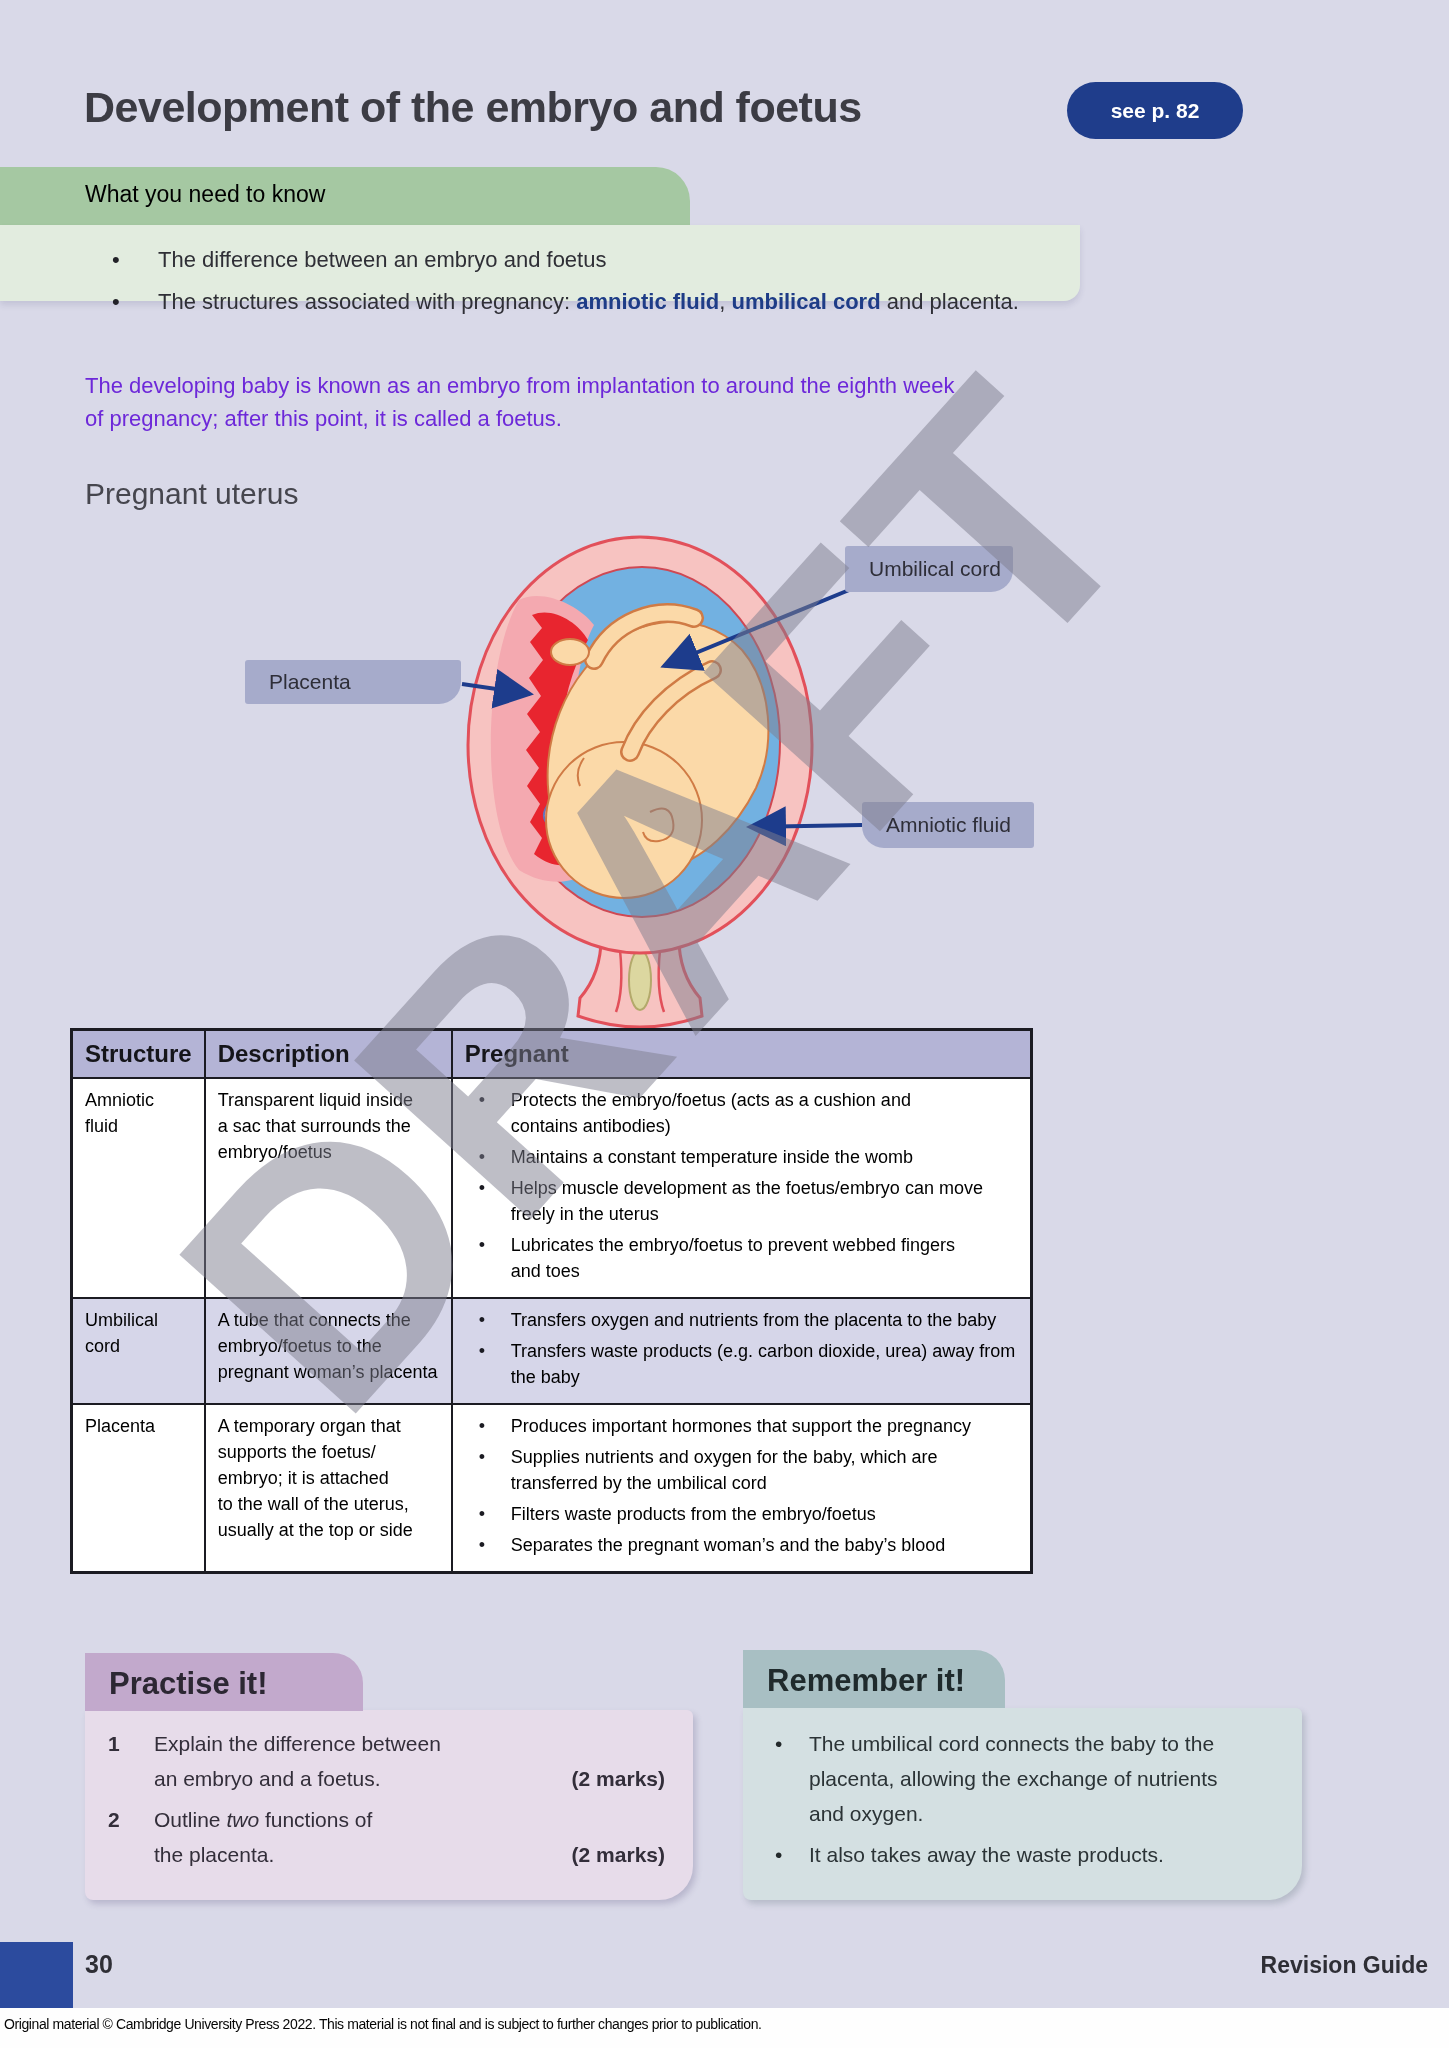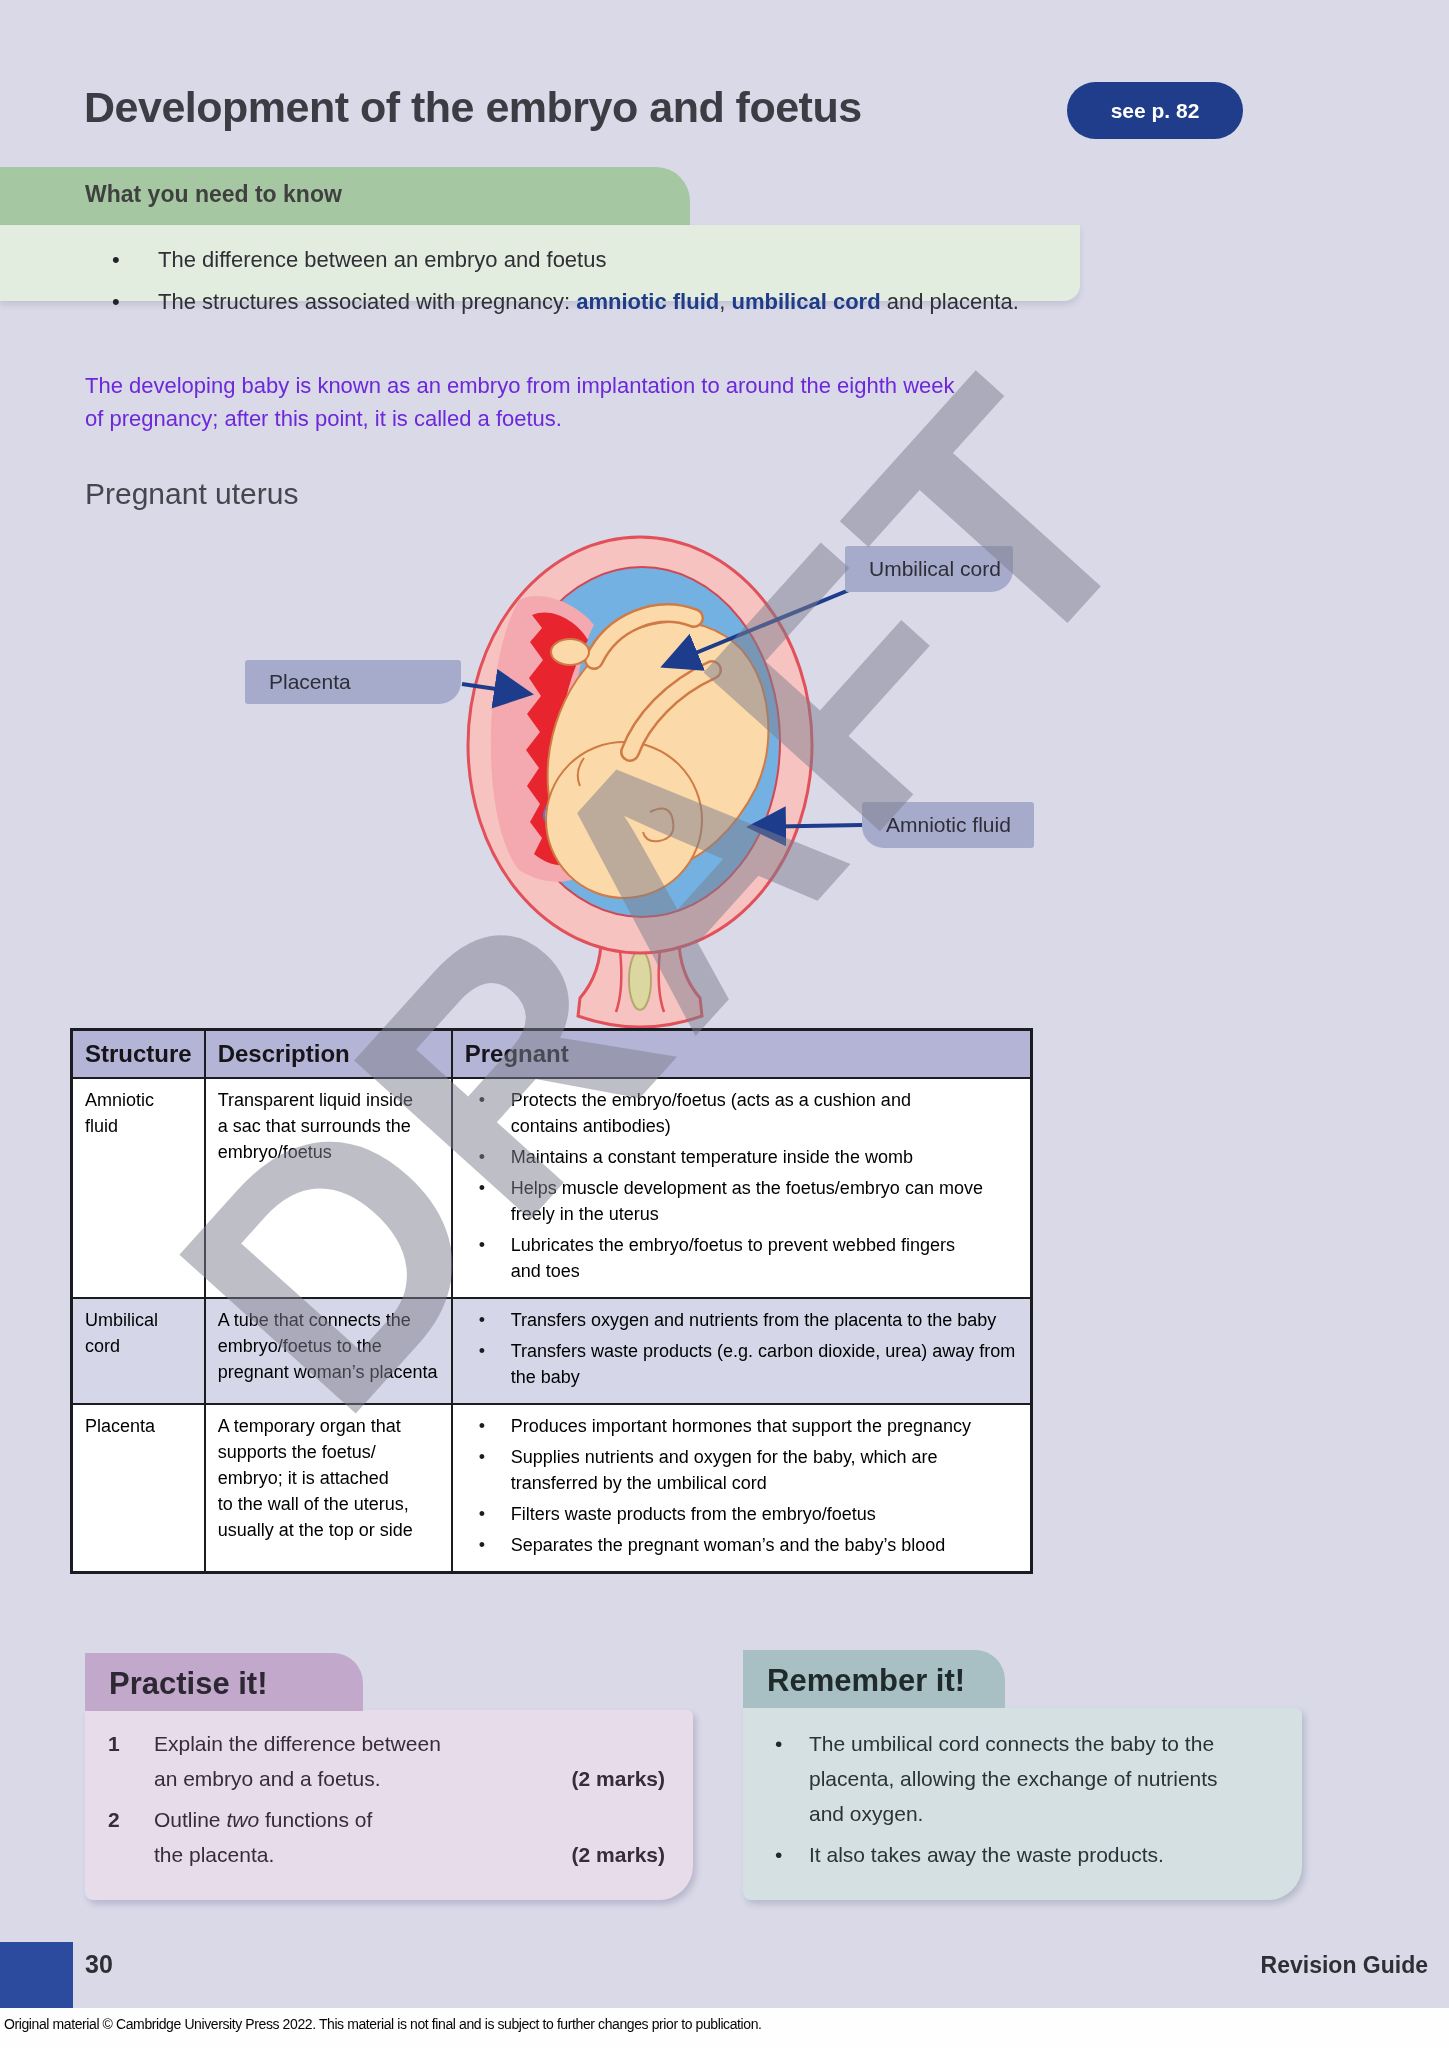--- a/index.html
+++ b/index.html
@@ -6,21 +6,21 @@
   body{font-family:"Liberation Sans", sans-serif;}
   #page{position:relative;width:1449px;height:2048px;background:#d9d9e8;overflow:hidden;}
 
   
   .title{position:absolute;left:84px;top:83px;font-size:43px;font-weight:700;color:#3c3c44;letter-spacing:-0.5px;}
   .badge{position:absolute;left:1067px;top:82px;width:176px;height:57px;background:#1f3d8b;border-radius:29px;
          color:#ffffff;font-size:21px;font-weight:700;display:flex;align-items:center;justify-content:center;}
 
   
   .green-tab{position:absolute;left:0;top:167px;width:690px;height:58px;background:#a5c8a2;border-top-right-radius:34px;}
-  .green-tab .h{position:absolute;left:85px;top:14px;font-size:23px;font-weight:700;color:#404040;}
+  .green-tab .h{position:absolute;left:85px;top:14px;font-size:23px;font-weight:400;color:#000000;}
   .green-strip{position:absolute;left:0;top:225px;width:1080px;height:76px;background:#e2ecdf;
                border-bottom-right-radius:16px;box-shadow:0 4px 6px rgba(40,40,90,0.12);}
   .strip-row{position:absolute;left:112px;font-size:22px;color:#2f2f36;}
   .strip-row .dot{display:inline-block;width:46px;color:#222228;}
   .term{color:#1e3c87;font-weight:700;}
 
   
   .intro{position:absolute;left:85px;top:369px;width:1140px;font-size:22px;line-height:33px;color:#6d28d9;white-space:pre-line;}
 
   .h2{position:absolute;left:85px;top:477px;font-size:30px;font-weight:500;color:#46464e;}

